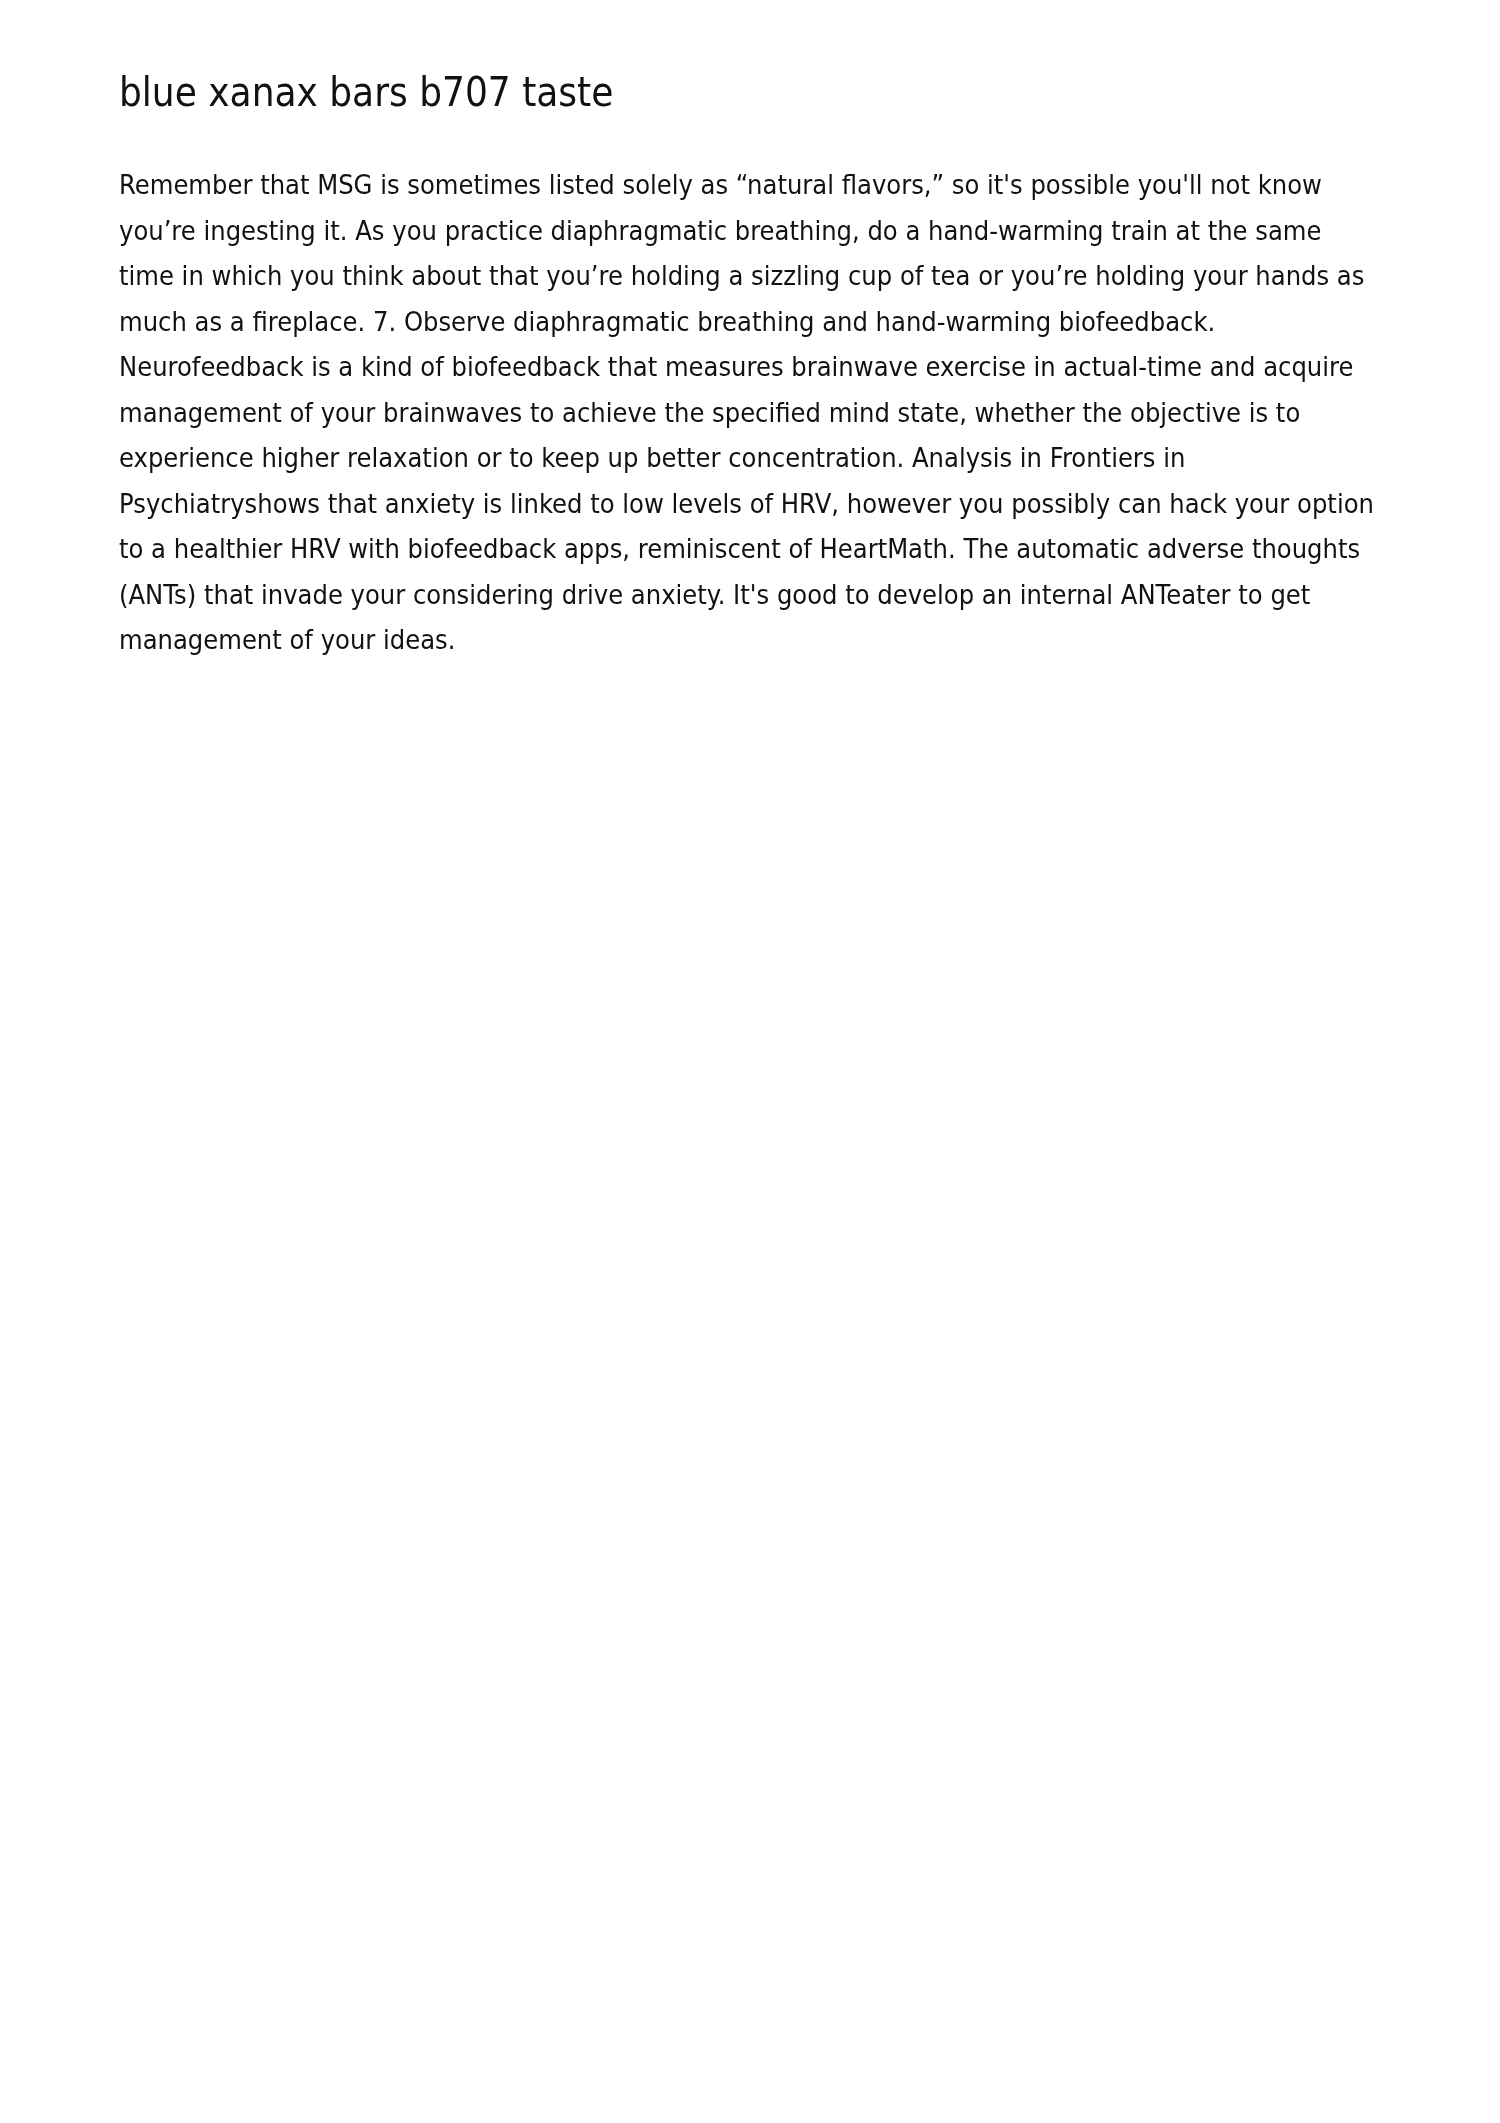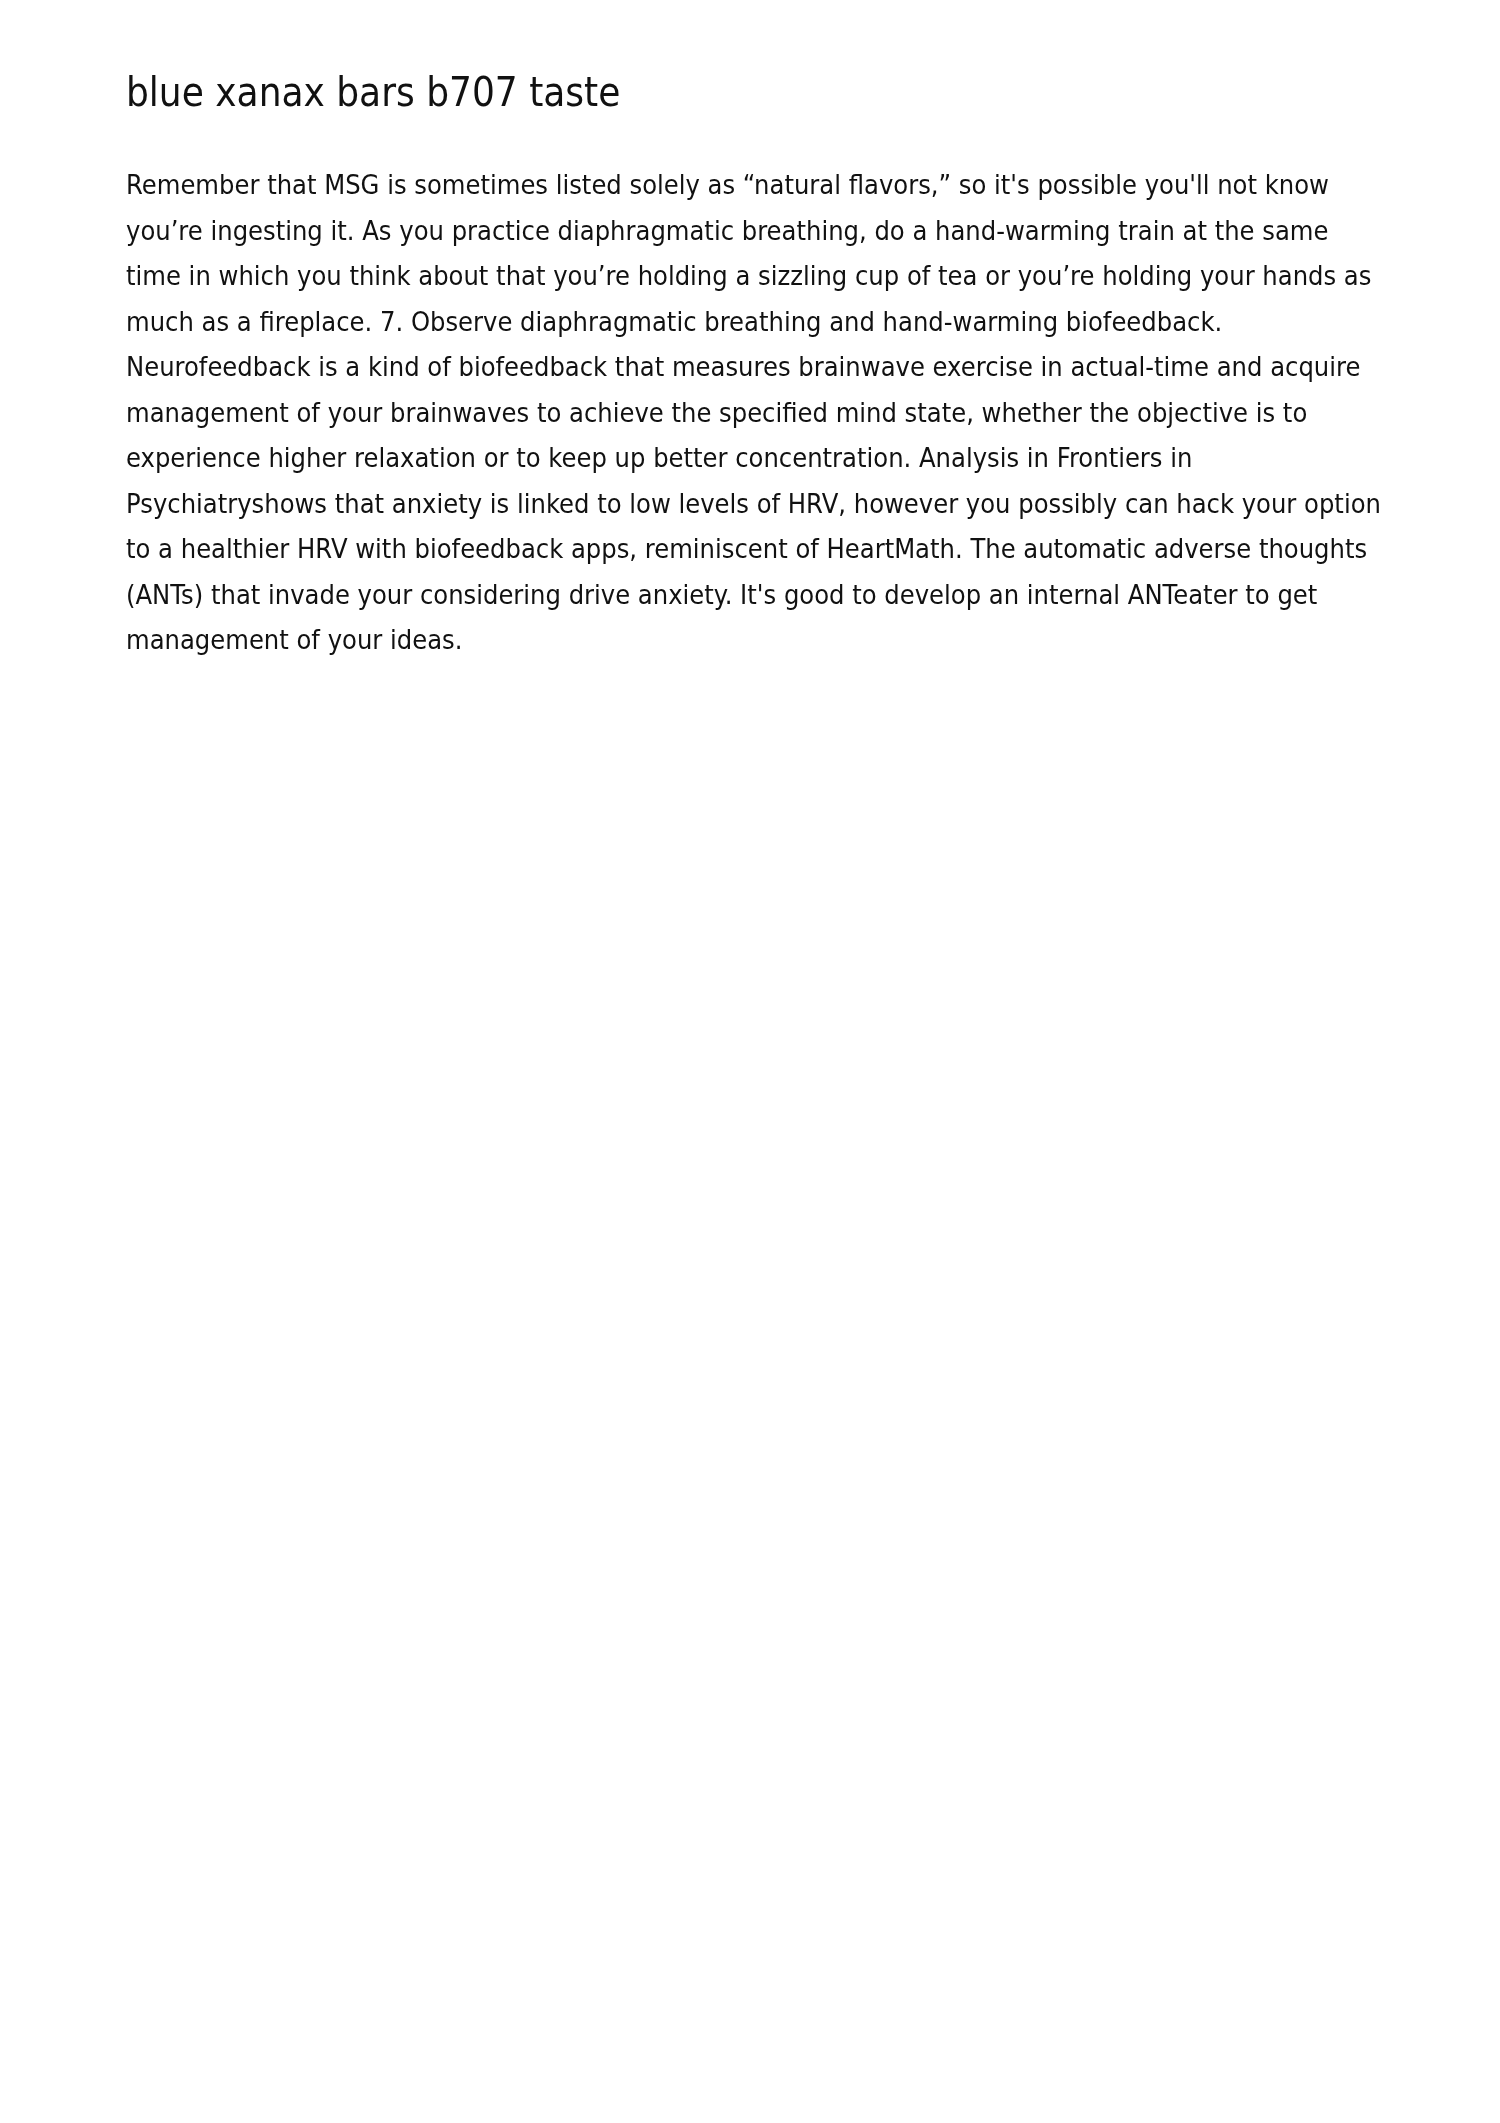--- a/index.html
+++ b/index.html
@@ -10,21 +10,21 @@
     body {
       width: 1500px;
       height: 2123px;
       position: relative;
       overflow: hidden;
       color: #111111;
       font-family: "DejaVu Sans", "Liberation Sans", sans-serif;
     }
     .page {
       position: absolute;
-      left: 126px;
+      left: 119px;
       top: 64px;
       width: 1260px;
     }
     .doc-title {
       margin: 0;
       font-size: 40px;
       font-weight: normal;
       line-height: 56px;
       letter-spacing: 0px;
       transform: scaleX(0.9);

